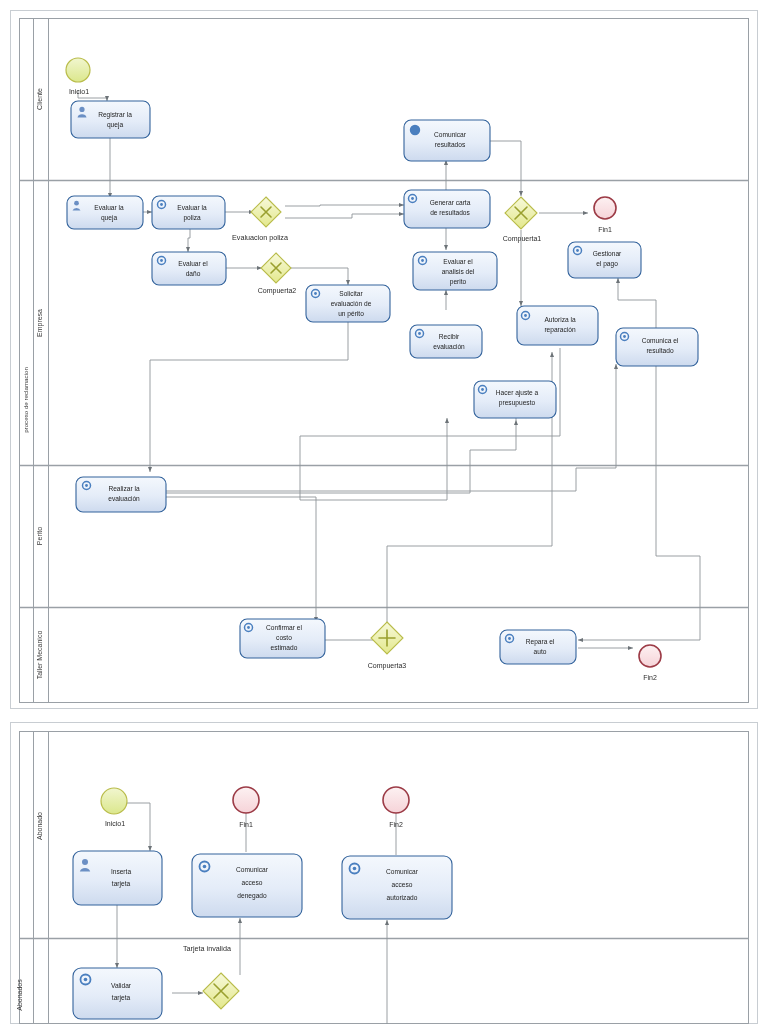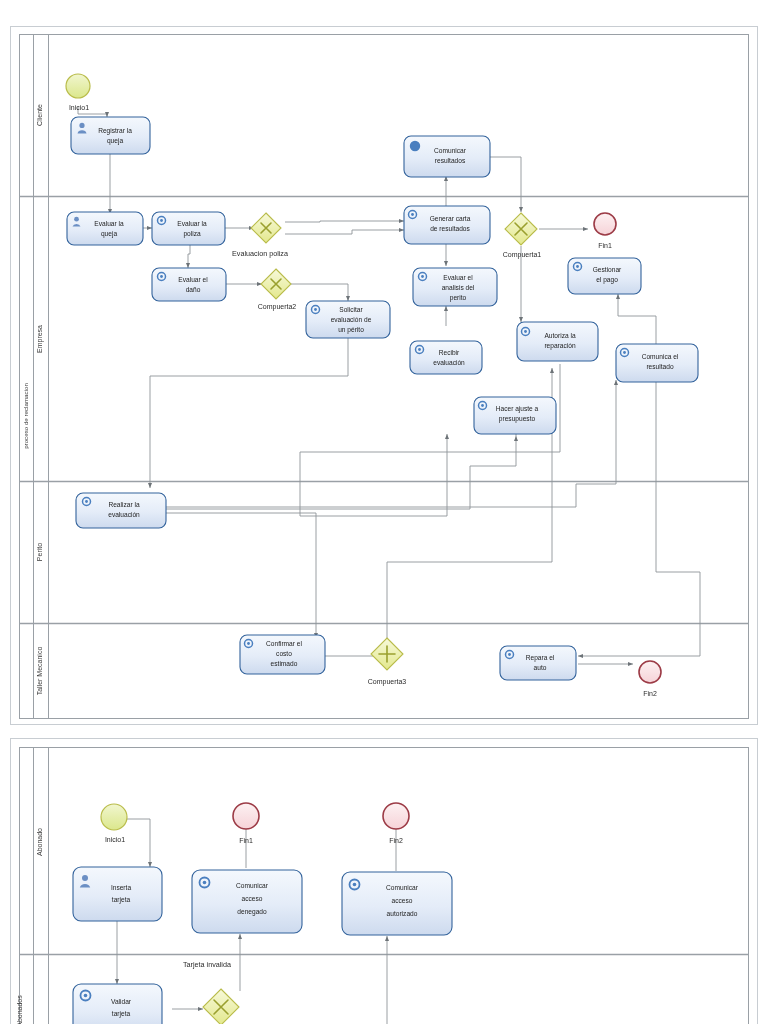--- a/index.html
+++ b/index.html
@@ -1,17 +1,17 @@
 <!DOCTYPE html>
 <html><head>
 <meta charset="utf-8">
 <style>
   html,body{margin:0;padding:0;background:#ffffff;}
   body{width:768px;height:1024px;font-family:"Liberation Sans",sans-serif;position:relative;overflow:hidden;}
-  #stage{position:absolute;left:0;top:16px;width:768px;height:872px;}
+  #stage{position:absolute;left:0;top:0;width:768px;height:872px;}
   svg{position:absolute;left:0;top:0;}
 
   .poolFrame{fill:#ffffff;stroke:#9aa0a6;stroke-width:1;}
   .poolOuter{fill:none;stroke:#c8cdd2;stroke-width:1;}
   .laneDiv{stroke:#9aa0a6;stroke-width:1.4;}
   .headerDiv{stroke:#9aa0a6;stroke-width:1;}
 
   .laneLabel{font-size:7px;fill:#3a3a3a;font-family:"Liberation Sans",sans-serif;}
   .poolLabel{font-size:6.2px;fill:#3a3a3a;font-family:"Liberation Sans",sans-serif;}
   .evLabel{font-size:7px;fill:#2b2b2b;font-family:"Liberation Sans",sans-serif;text-anchor:middle;}

